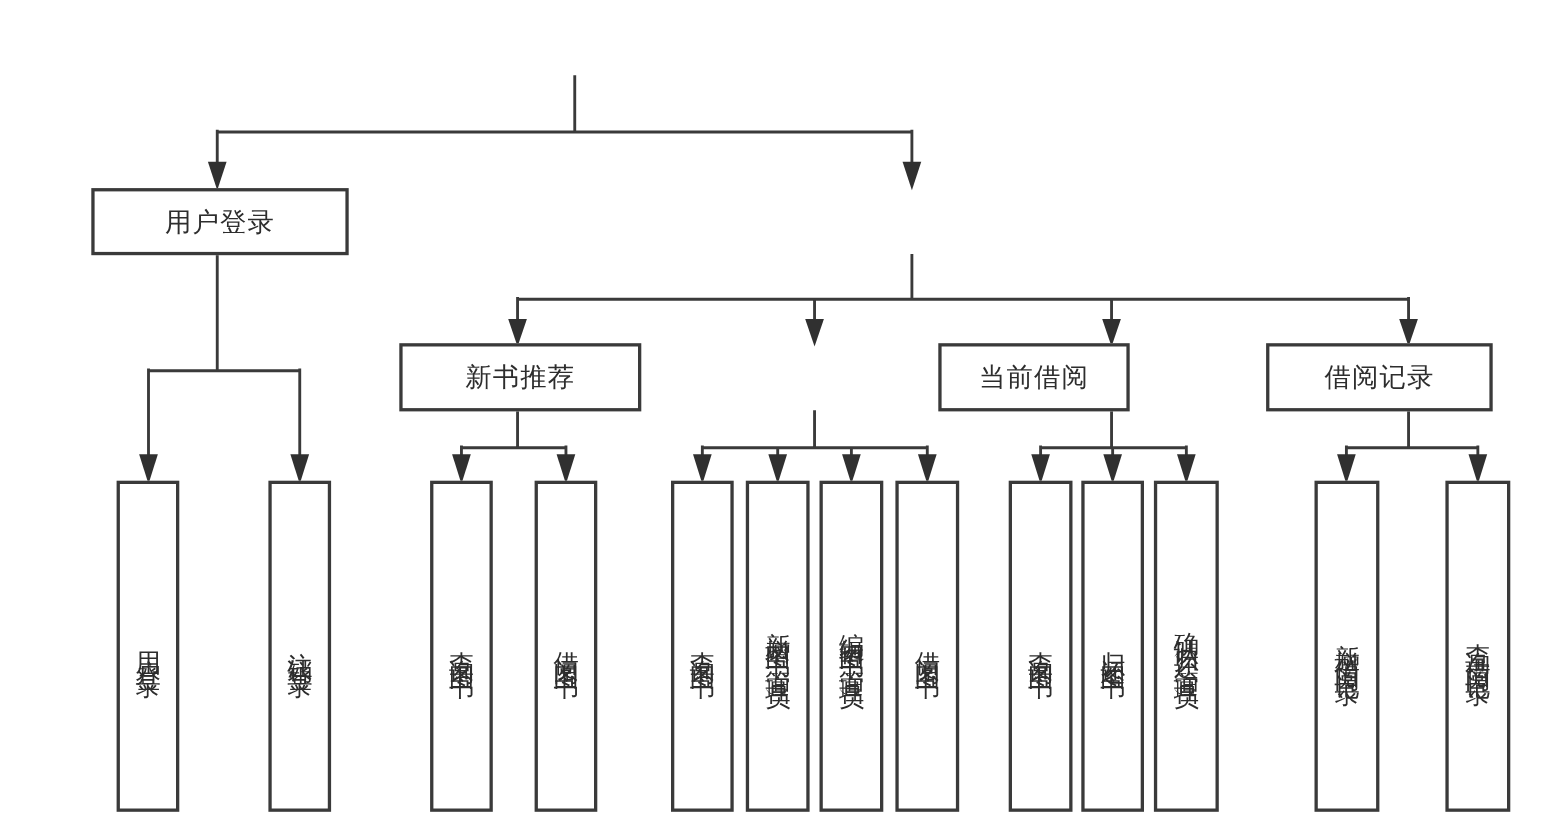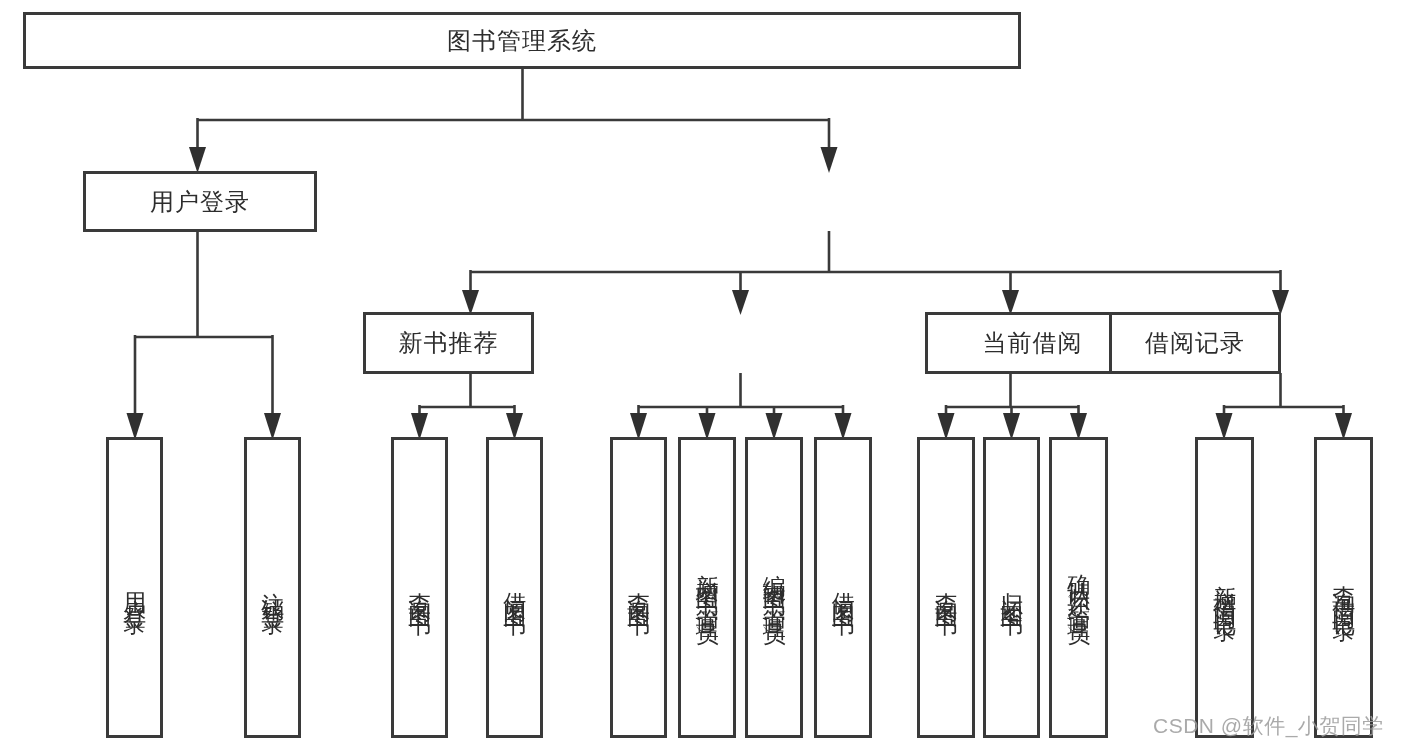--- a/index.html
+++ b/index.html
@@ -97,35 +97,32 @@
 
       <polygon points="937.5,413 954.5,413 946,440"></polygon>
       <polygon points="1003,413 1020,413 1011.5,440"></polygon>
       <polygon points="1070,413 1087,413 1078.5,440"></polygon>
 
       <polygon points="1215.5,413 1232.5,413 1224,440"></polygon>
       <polygon points="1335,413 1352,413 1343.5,440"></polygon>
     </g>
   </svg>
 
-  <div class="hnode" style="left:23px;top:12px;width:998px;height:57px">
-    <span>图书管理系统</span>
-  </div>
 
   <div class="hnode" style="left:83px;top:171px;width:234px;height:61px">
     <span>用户登录</span>
   </div>
 
-  <div class="hnode" style="left:363px;top:312px;width:171px;height:62px">
+  <div class="hnode" style="left:363px;top:312px;width:220px;height:62px">
     <span>新书推荐</span>
   </div>
-  <div class="hnode" style="left:925px;top:312px;width:215px;height:62px">
+  <div class="hnode" style="left:853px;top:312px;width:174px;height:62px">
     <span>当前借阅</span>
   </div>
-  <div class="hnode" style="left:1109px;top:312px;width:172px;height:62px">
+  <div class="hnode" style="left:1151px;top:312px;width:206px;height:62px">
     <span>借阅记录</span>
   </div>
 
   <div class="vnode" style="left:106px;width:57px">
     <span>用户登录</span>
   </div>
   <div class="vnode" style="left:244px;width:57px">
     <span>注销登录</span>
   </div>
 
@@ -159,15 +156,14 @@
     <span>确认归还（管理员）</span>
   </div>
 
   <div class="vnode" style="left:1195px;width:59px">
     <span>新增借阅记录</span>
   </div>
   <div class="vnode" style="left:1314px;width:59px">
     <span>查询借阅记录</span>
   </div>
 
-  <div class="watermark">CSDN @软件_小贺同学</div>
 
 </div>
 
 </body></html>

